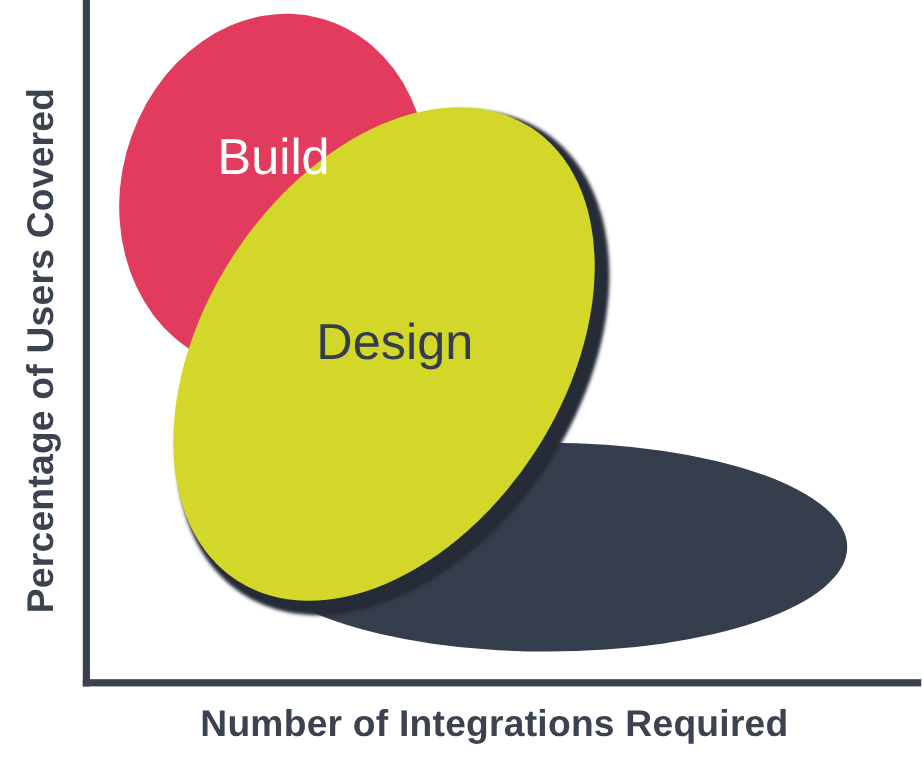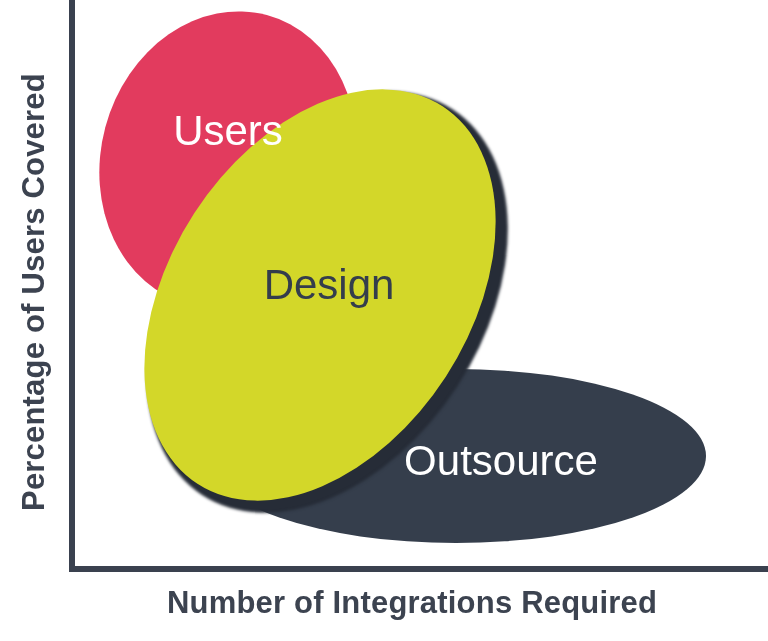--- a/index.html
+++ b/index.html
@@ -133,17 +133,16 @@
   <div class="y-axis-line"></div>
   <div class="x-axis-line"></div>
 
   <div class="y-axis-label">Percentage of Users Covered</div>
   <div class="x-axis-label">Number of Integrations Required</div>
 
   <div class="ellipse ellipse-outsource" style="background: rgb(53, 62, 76);"></div>
   <div class="ellipse ellipse-build" style="background: rgb(226, 59, 94);"></div>
   <div class="ellipse ellipse-design" style="background: rgb(211, 215, 41);"></div>
 
-  <div class="region-label label-build" style="color: rgb(255, 255, 255);">Users</div>
+  <div class="region-label label-build" style="color: rgb(255, 255, 255);">Build</div>
   <div class="region-label label-design" style="color: rgb(52, 61, 76);">Design</div>
-  <div class="region-label label-outsource" style="color: rgb(255, 255, 255);">Outsource</div>
 
 </div>
 
 </body></html>

